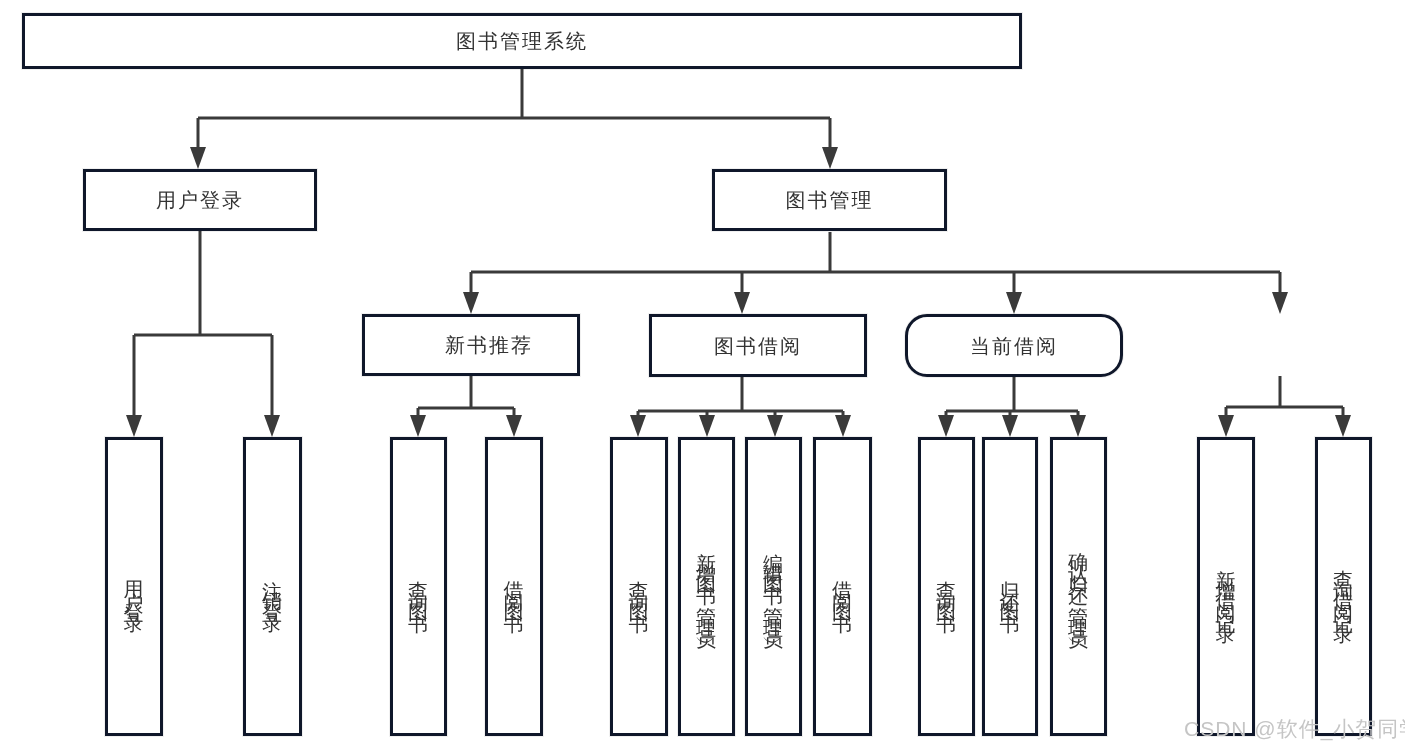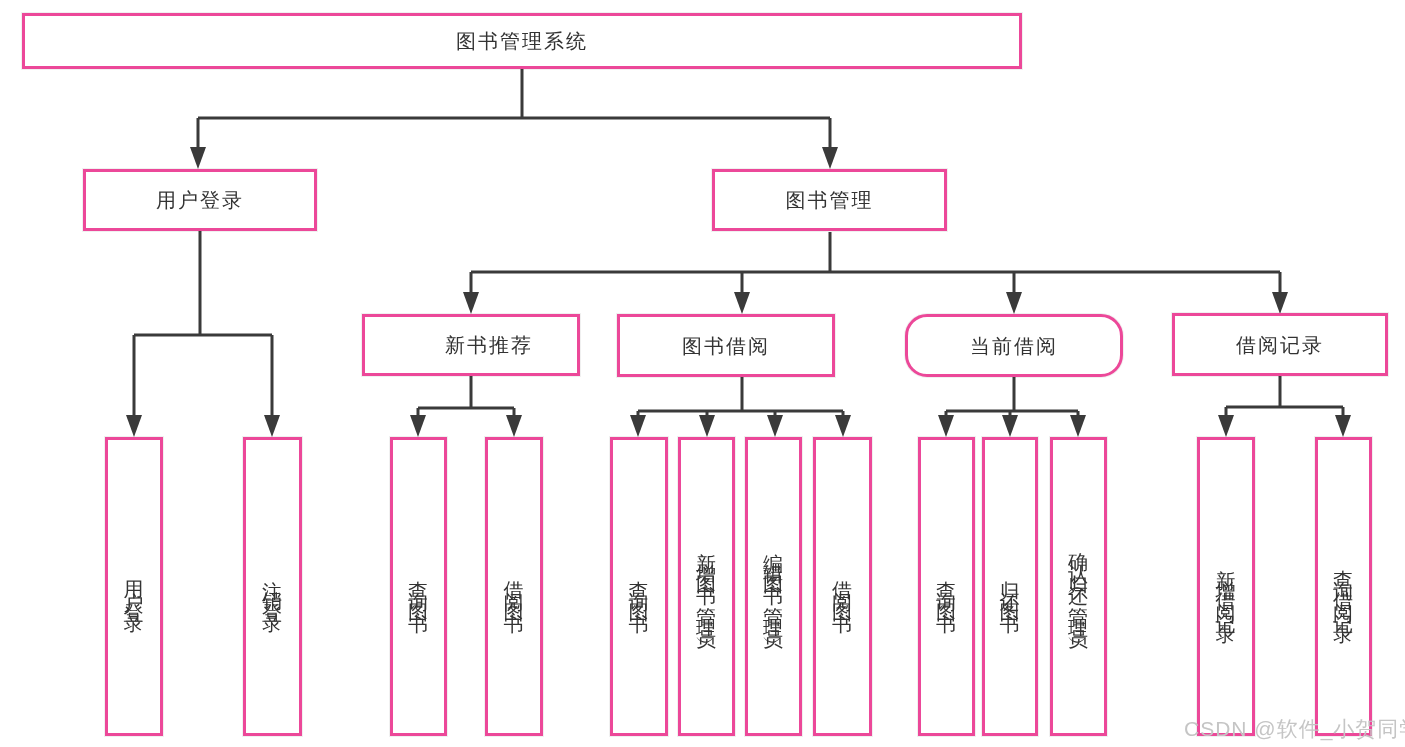--- a/index.html
+++ b/index.html
@@ -19,21 +19,21 @@
     position: absolute;
     left: 0;
     top: 0;
     width: 1405px;
     height: 747px;
     pointer-events: none;
   }
   .box {
     position: absolute;
     box-sizing: border-box;
-    border: 3px solid #ec4899;
+    border: 3px solid #0f172a;
     background: #ffffff;
     display: flex;
     align-items: center;
     justify-content: center;
     color: #333333;
     font-size: 20px;
     line-height: 1;
     letter-spacing: 2px;
     box-shadow: 0 0 0 1px rgba(0,0,0,0.06);
   }
@@ -44,21 +44,21 @@
     writing-mode: vertical-rl;
     text-orientation: mixed;
     letter-spacing: 11px;
     white-space: nowrap;
   }
   
   .n-root            { left: 22px;   top: 13px;  width: 1000px; height: 56px; }
   .n-user-login      { left: 83px;   top: 169px; width: 234px;  height: 62px; }
   .n-book-mgmt       { left: 712px;  top: 169px; width: 235px;  height: 62px; }
   .n-new-book        { left: 362px;  top: 314px; width: 218px;  height: 62px; padding-left: 36px; }
-  .n-book-borrow     { left: 617px;  top: 314px; width: 218px;  height: 63px; }
+  .n-book-borrow     { left: 649px;  top: 314px; width: 218px;  height: 63px; }
   .n-current-borrow  { left: 905px;  top: 314px; width: 218px;  height: 63px; border-radius: 22px; }
   .n-borrow-record   { left: 1172px; top: 313px; width: 216px;  height: 63px; }
   
   .v-box { top: 437px; height: 299px; }
   .l-g1-0 { left: 105px;  width: 58px; }
   .l-g1-1 { left: 243px;  width: 59px; }
   .l-g2-0 { left: 390px;  width: 57px; }
   .l-g2-1 { left: 485px;  width: 58px; }
   .l-g3-0 { left: 610px;  width: 58px; }
   .l-g3-1 { left: 678px;  width: 57px; }
@@ -138,23 +138,20 @@
 
   <div class="box h-box n-new-book">
     <span>新书推荐</span>
   </div>
   <div class="box h-box n-book-borrow">
     <span>图书借阅</span>
   </div>
   <div class="box h-box n-current-borrow">
     <span>当前借阅</span>
   </div>
-  <div class="box h-box n-borrow-record">
-    <span>借阅记录</span>
-  </div>
 
   <div class="box v-box l-g1-0">
     <span>用户登录</span>
   </div>
   <div class="box v-box l-g1-1">
     <span>注销登录</span>
   </div>
 
   <div class="box v-box l-g2-0">
     <span>查询图书</span>

